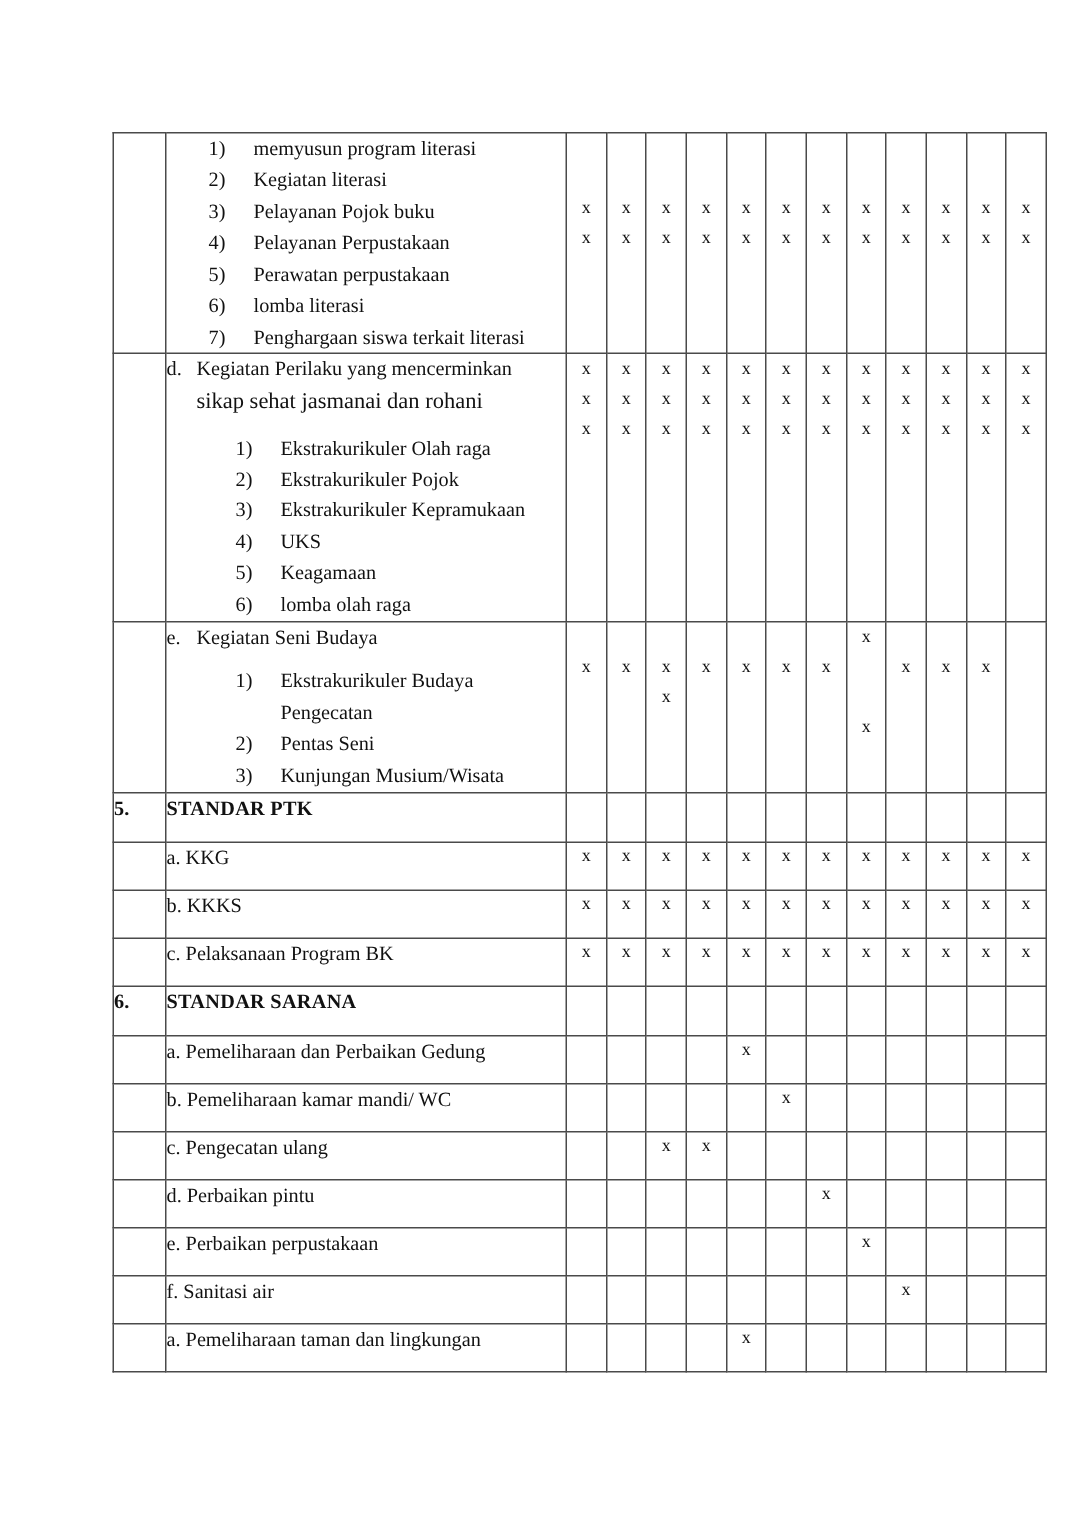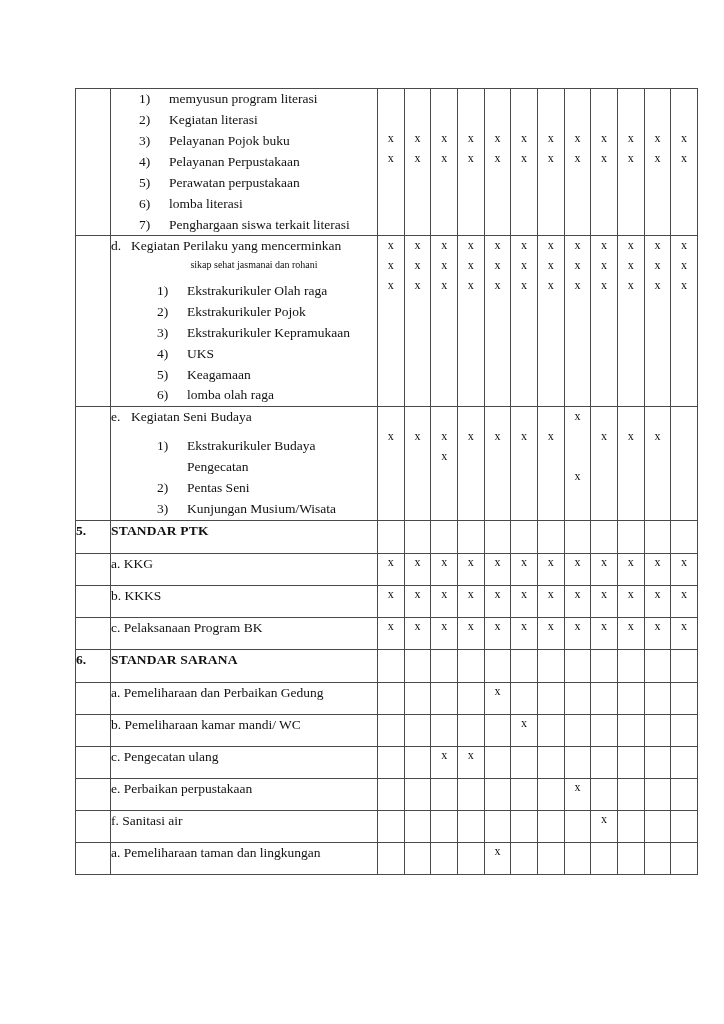--- a/index.html
+++ b/index.html
@@ -94,23 +94,22 @@
     font-size: 13.5px;
     line-height: 1.55;
   }
   .head-line .ltr {
     width: 20px;
     flex: 0 0 20px;
   }
   .head-line .txt { flex: 1 1 auto; }
   .cont-line {
     padding-left: 20px;
-    font-size: 10px;
+    font-size: 15px;
     line-height: 1.55;
-    text-align: center;
   }
   .gap-sm { height: 8px; }
 
   
   .mark-stack { display: block; }
   .mark-row { display: block; line-height: 1.55; height: 20px; }
   .mark-blank { visibility: hidden; }
 
   .pad-top-a { padding-top: 44px; }
   .pad-top-b { padding-top: 53px; }
@@ -717,20 +716,36 @@
           <td class="mark-cell pad-top-simple"></td>
           <td class="mark-cell pad-top-simple"></td>
           <td class="mark-cell pad-top-simple"></td>
           <td class="mark-cell pad-top-simple"></td>
           <td class="mark-cell pad-top-simple"></td>
           <td class="mark-cell pad-top-simple"></td>
           <td class="mark-cell pad-top-simple"></td>
         </tr>
         <tr class="row-std">
           <td class="num-cell"></td>
+          <td class="lbl-cell"><span>d.  Perbaikan pintu</span></td>
+          <td class="mark-cell pad-top-simple"></td>
+          <td class="mark-cell pad-top-simple"></td>
+          <td class="mark-cell pad-top-simple"></td>
+          <td class="mark-cell pad-top-simple"></td>
+          <td class="mark-cell pad-top-simple"></td>
+          <td class="mark-cell pad-top-simple"></td>
+          <td class="mark-cell pad-top-simple">x</td>
+          <td class="mark-cell pad-top-simple"></td>
+          <td class="mark-cell pad-top-simple"></td>
+          <td class="mark-cell pad-top-simple"></td>
+          <td class="mark-cell pad-top-simple"></td>
+          <td class="mark-cell pad-top-simple"></td>
+        </tr>
+        <tr class="row-std">
+          <td class="num-cell"></td>
           <td class="lbl-cell"><span>e.  Perbaikan perpustakaan</span></td>
           <td class="mark-cell pad-top-simple"></td>
           <td class="mark-cell pad-top-simple"></td>
           <td class="mark-cell pad-top-simple"></td>
           <td class="mark-cell pad-top-simple"></td>
           <td class="mark-cell pad-top-simple"></td>
           <td class="mark-cell pad-top-simple"></td>
           <td class="mark-cell pad-top-simple"></td>
           <td class="mark-cell pad-top-simple">x</td>
           <td class="mark-cell pad-top-simple"></td>

